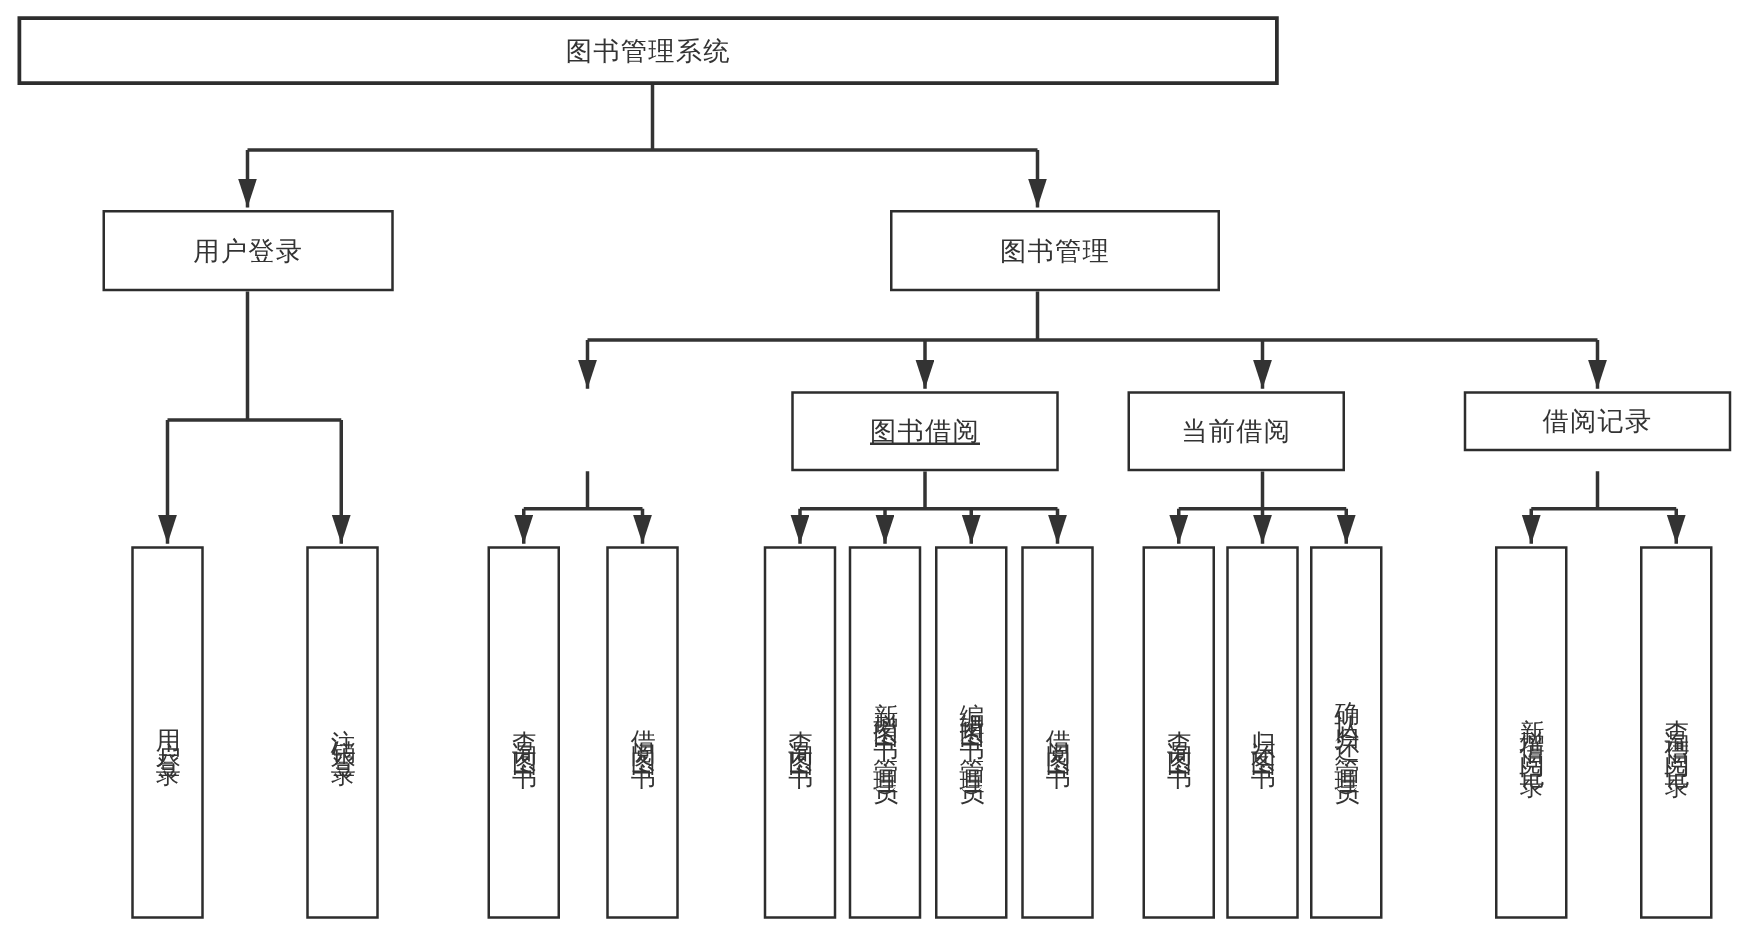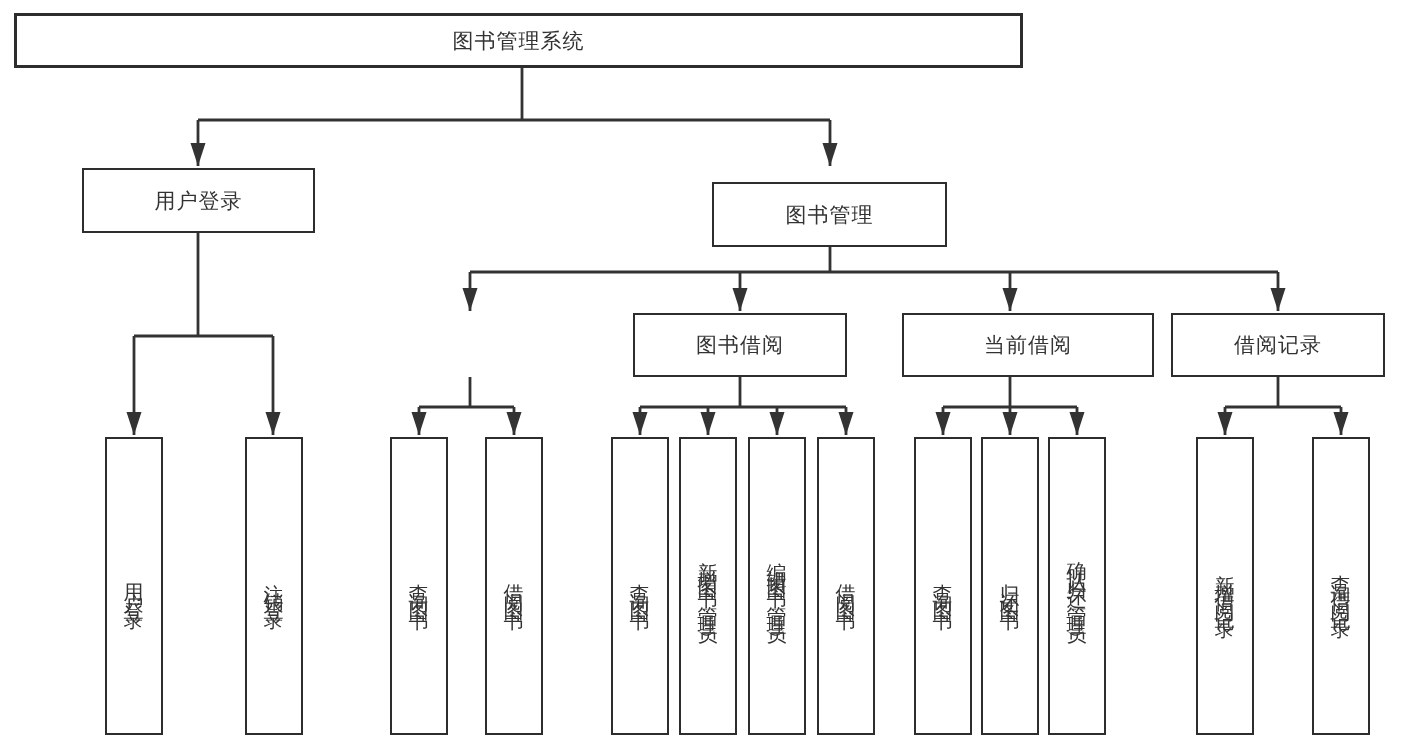--- a/index.html
+++ b/index.html
@@ -115,31 +115,31 @@
     <line x1="1341" y1="407" x2="1341" y2="435" marker-end="url(#ah)"></line>
   </svg>
 
   <div class="box root" style="left:14px; top:13px; width:1009px; height:55px;">
     <span>图书管理系统</span>
   </div>
 
   <div class="box hnode" style="left:82px; top:168px; width:233px; height:65px;">
     <span>用户登录</span>
   </div>
-  <div class="box hnode" style="left:712px; top:168px; width:235px; height:65px;margin-top:14px;">
+  <div class="box hnode" style="left:712px; top:168px; width:264px; height:65px;">
     <span>图书管理</span>
   </div>
 
-  <div class="box hnode" style="left:633px; top:313px; width:214px; height:64px;">
+  <div class="box hnode" style="left:633px; top:313px; width:214px; height:64px;text-decoration:underline;">
     <span>图书借阅</span>
   </div>
-  <div class="box hnode" style="left:902px; top:313px; width:252px; height:64px;">
+  <div class="box hnode" style="left:902px; top:313px; width:174px; height:64px;">
     <span>当前借阅</span>
   </div>
-  <div class="box hnode" style="left:1171px; top:313px; width:214px; height:64px;">
+  <div class="box hnode" style="left:1171px; top:313px; width:214px; height:48px;">
     <span>借阅记录</span>
   </div>
 
   <div class="box vleaf" style="left:105px; top:437px; width:58px; height:298px;">
     <span class="vtext">用户登录</span>
   </div>
   <div class="box vleaf" style="left:245px; top:437px; width:58px; height:298px;">
     <span class="vtext">注销登录</span>
   </div>
 

